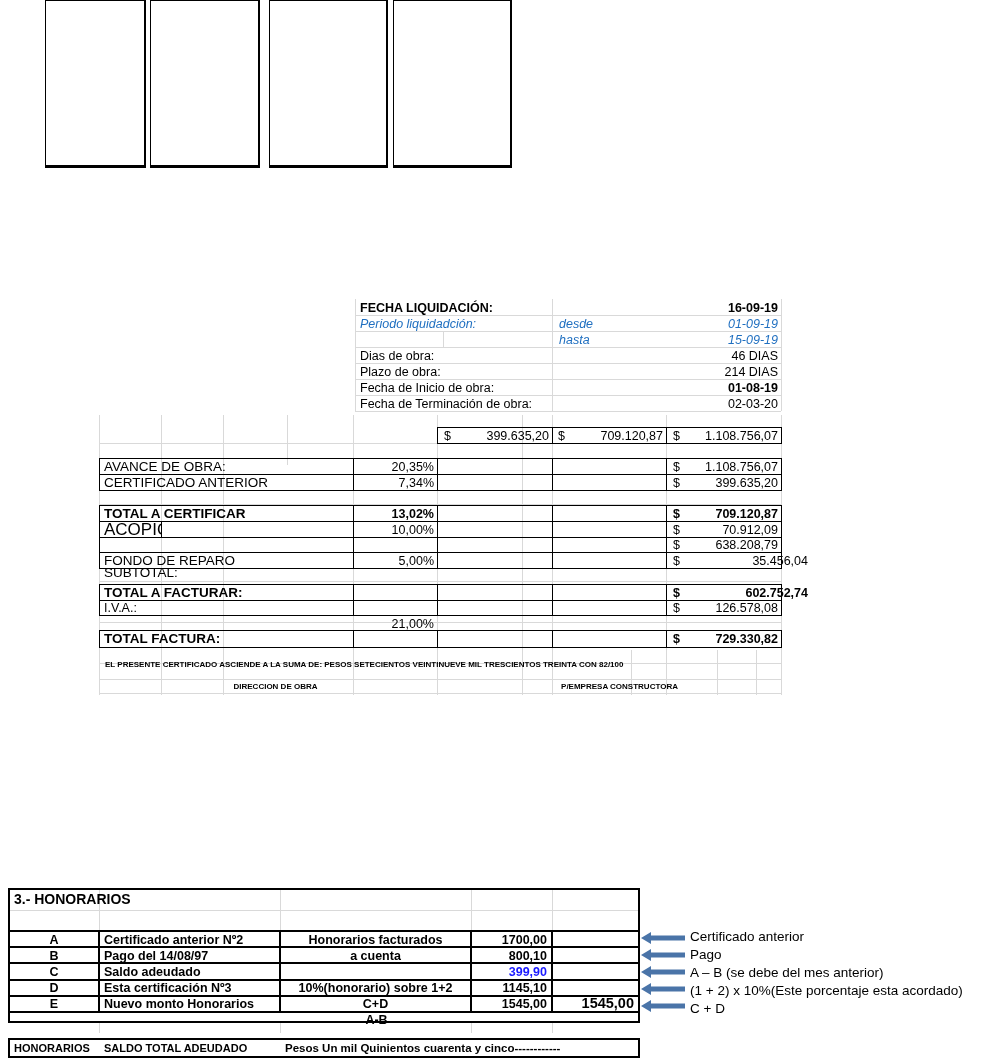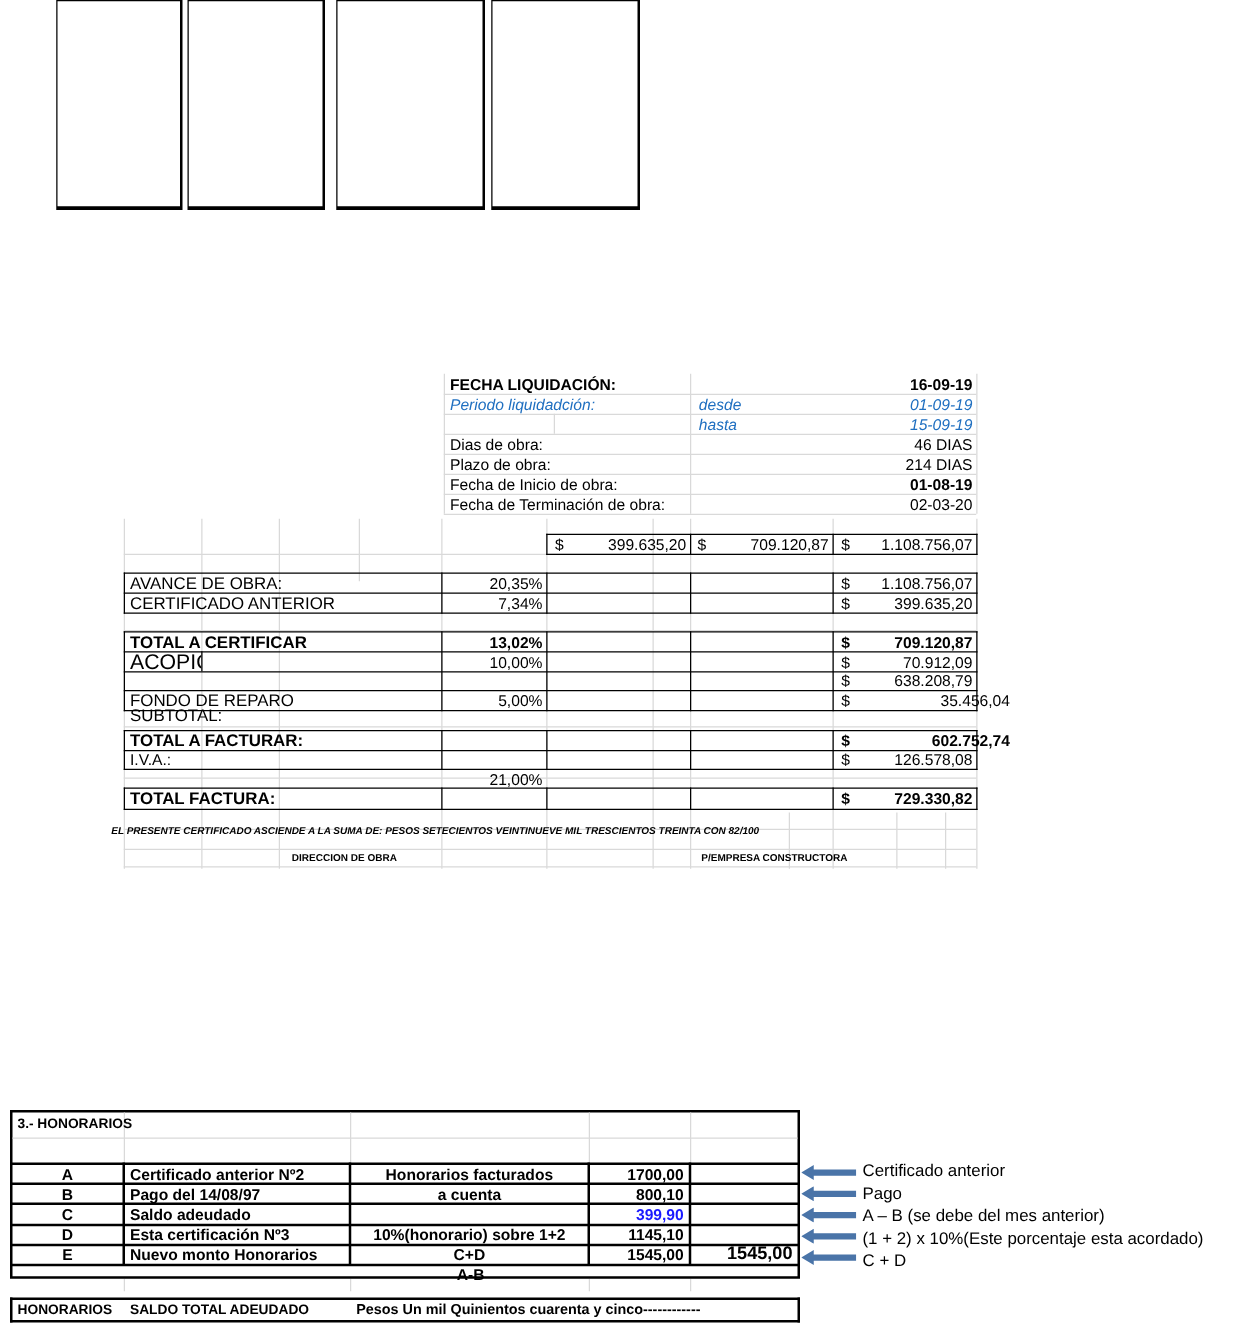--- a/index.html
+++ b/index.html
@@ -198,21 +198,21 @@
   <div class="bl-v" style="left:666px;top:630px;height:18px;"></div>
   <div class="bl-v" style="left:781px;top:630px;height:18px;"></div>
 
   <div>
     <div class="cell b" style="left:101px;top:631px;width:250px;font-size:13.5px;">TOTAL FACTURA:</div>
     <div class="cell b r" style="left:353px;top:631px;width:84px;"></div>
     <div class="cell b" style="left:670px;top:631px;width:20px;">$</div>
     <div class="cell b r" style="left:690px;top:631px;width:91px;">729.330,82</div>
   </div>
 
-  <div class="cell small" style="left:86px;top:659px;width:680px;font-style:italic;">EL PRESENTE CERTIFICADO ASCIENDE A LA SUMA DE: PESOS SETECIENTOS VEINTINUEVE MIL TRESCIENTOS TREINTA  CON 82/100</div>
+  <div class="cell small" style="left:102px;top:659px;width:680px;">EL PRESENTE CERTIFICADO ASCIENDE A LA SUMA DE: PESOS SETECIENTOS VEINTINUEVE MIL TRESCIENTOS TREINTA  CON 82/100</div>
   <div class="cell small c" style="left:99px;top:681px;width:353px;">DIRECCION DE OBRA</div>
   <div class="cell small c" style="left:522px;top:681px;width:195px;">P/EMPRESA CONSTRUCTORA</div>
 </div>
 
 <div>
 
   <div class="bl-h2" style="left:8px;top:888px;width:632px;"></div>
   <div class="bl-v2" style="left:8px;top:888px;height:134px;"></div>
   <div class="bl-v2" style="left:638px;top:888px;height:134px;"></div>
 
@@ -232,21 +232,21 @@
   <div class="bl-h2" style="left:8px;top:979px;width:632px;"></div>
   <div class="bl-h2" style="left:8px;top:995px;width:632px;"></div>
   <div class="bl-h2" style="left:8px;top:1021px;width:632px;"></div>
 
   <div class="bl-v2" style="left:98px;top:930px;height:82px;"></div>
   <div class="bl-v2" style="left:279px;top:930px;height:82px;"></div>
   <div class="bl-v2" style="left:470px;top:930px;height:82px;"></div>
   <div class="bl-v2" style="left:551px;top:930px;height:82px;"></div>
   <div class="bl-h2" style="left:8px;top:1011px;width:632px;"></div>
 
-  <div class="hcell" style="left:10px;top:891px;font-size:11px;text-align:center;">3.- HONORARIOS</div>
+  <div class="hcell" style="left:10px;top:891px;font-size:14px;text-align:center;">3.- HONORARIOS</div>
 
   <div>
     <div class="hcell c" style="left:10px;top:932px;width:88px;">A</div>
     <div class="hcell" style="left:100px;top:932px;width:179px;">Certificado anterior Nº2</div>
     <div class="hcell c" style="left:281px;top:932px;width:189px;">Honorarios facturados</div>
     <div class="hcell r" style="left:472px;top:932px;width:79px;">1700,00</div>
     <div class="hcell r" style="left:553px;top:932px;width:85px;"></div>
   </div>
   <div>
     <div class="hcell c" style="left:10px;top:948px;width:88px;">B</div>

